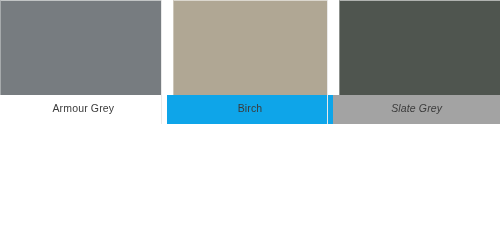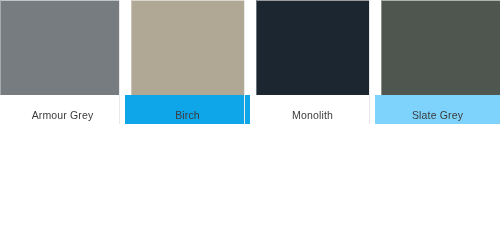--- a/index.html
+++ b/index.html
@@ -61,21 +61,21 @@
     margin-left: 6px;
   }
   .swatch-card:last-child .swatch-chip {
     margin-right: 0;
   }
 
   .swatch-label-band {
     flex: 1 1 auto;
     background: #ffffff;
     display: flex;
-    align-items: flex-end;
+    align-items: center;
     justify-content: center;
     padding-bottom: 2px;
     box-sizing: border-box;
   }
 
   .swatch-label {
     font-family: "Liberation Sans", sans-serif;
     font-size: 10.5px;
     line-height: 13px;
     color: #3b3b3b;
@@ -96,27 +96,21 @@
     </div>
   </div>
 
   <div class="swatch-card">
     <div class="swatch-chip" style="background-color: rgb(176, 167, 148);"></div>
     <div class="swatch-label-band" style="background: #0ea5e9;">
       <span class="swatch-label" style="color: rgb(59, 59, 59);">Birch</span>
     </div>
   </div>
 
-  <div class="swatch-card">
-    <div class="swatch-chip" style="background-color: rgb(28, 38, 48);"></div>
-    <div class="swatch-label-band" style="background: rgb(255, 255, 255);">
-      <span class="swatch-label" style="color: rgb(59, 59, 59);">Monolith</span>
-    </div>
-  </div>
 
   <div class="swatch-card">
     <div class="swatch-chip" style="background-color: rgb(79, 85, 79);"></div>
-    <div class="swatch-label-band" style="background: #7dd3fc;">
+    <div class="swatch-label-band" style="background: #a3a3a3; font-style: italic;">
       <span class="swatch-label" style="color: rgb(59, 59, 59);">Slate Grey</span>
     </div>
   </div>
 
 </div>
 
 </body></html>

